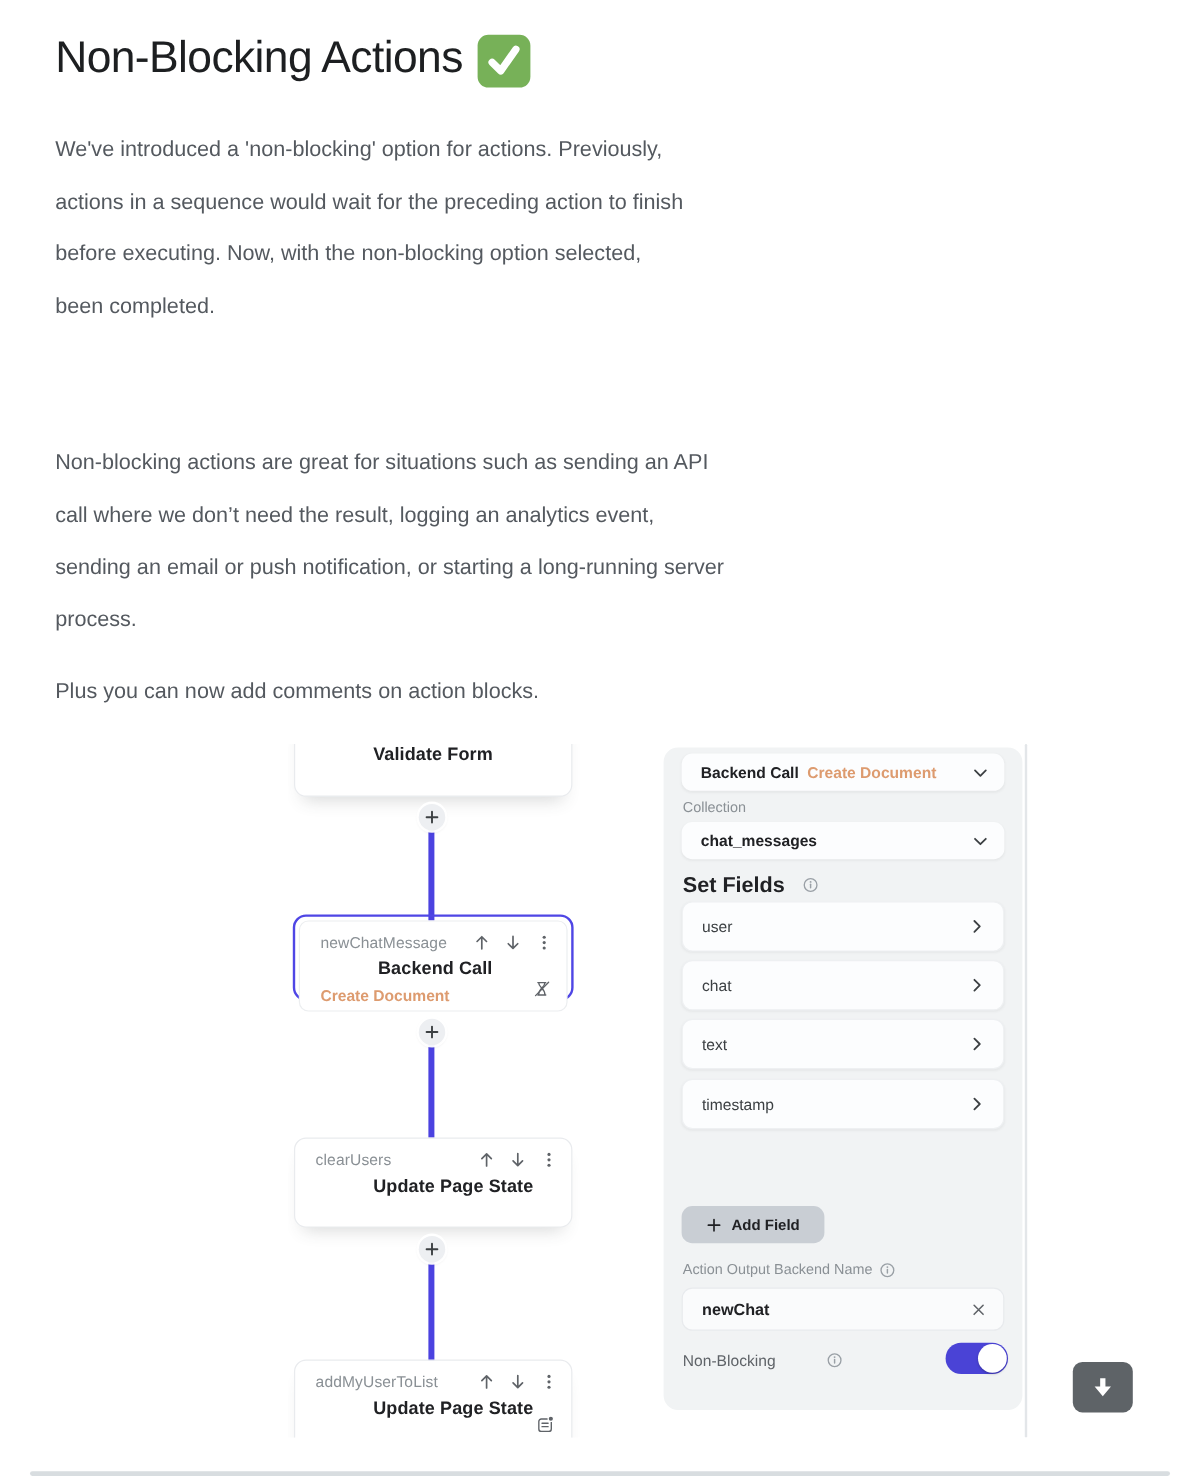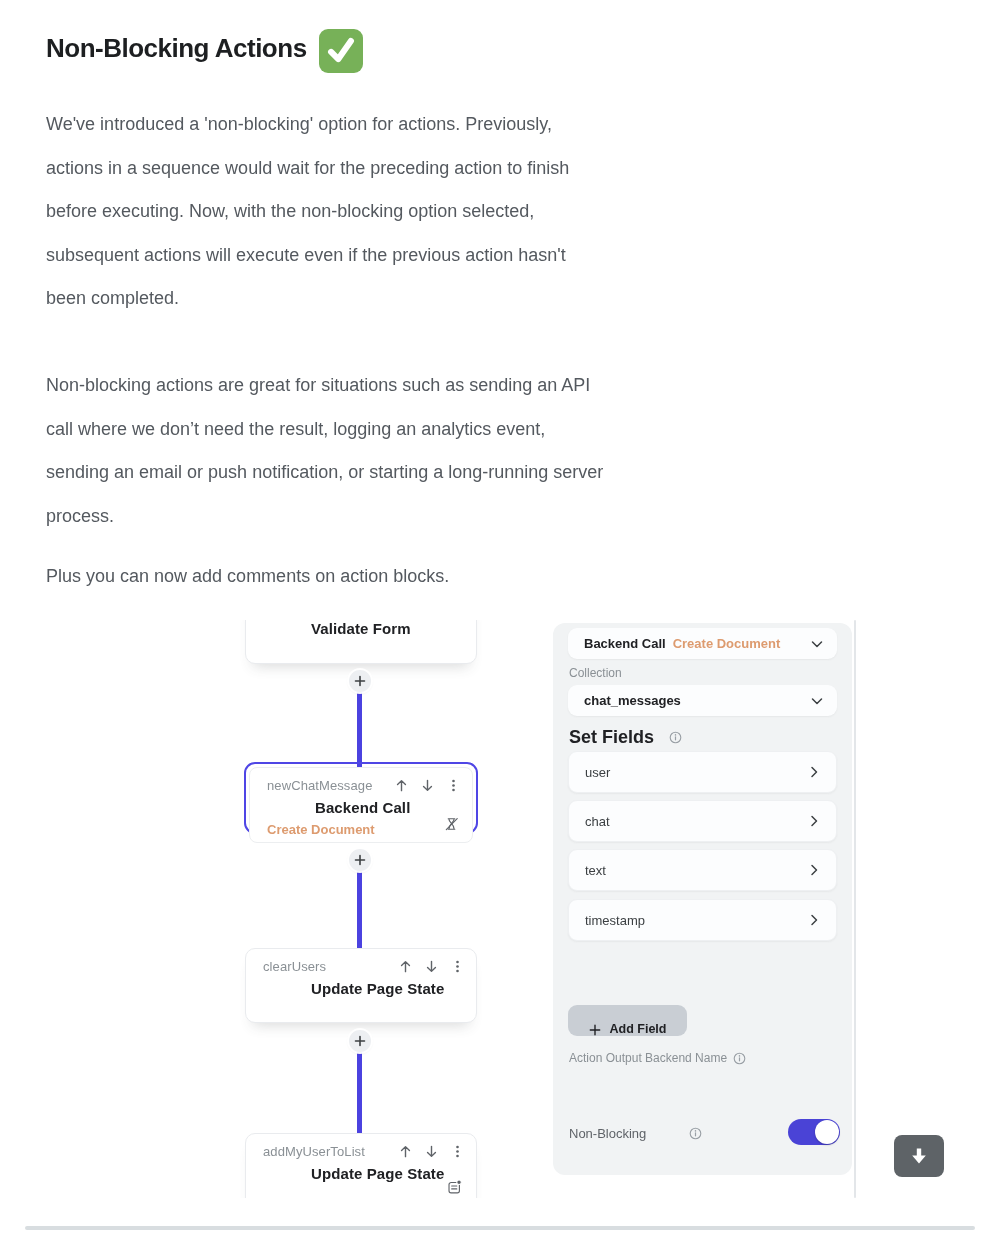--- a/index.html
+++ b/index.html
@@ -6,21 +6,21 @@
   html, body { background: #ffffff; }
   body {
     width: 1000px; height: 1236px;
     position: relative;
     font-family: "Liberation Sans", sans-serif;
     overflow: hidden;
   }
   
   .headline {
     position: absolute; left: 46px; top: 26px;
-    font-size: 26px; font-weight: 700; color: #1d1f21;
+    font-size: 37px; font-weight: 400; color: #1d1f21;
     letter-spacing: -0.5px; white-space: nowrap;
     display: flex; align-items: center; gap: 12px;
   }
   .emoji-check {
     display: inline-block; width: 44px; height: 44px;
     background: #77b158; border-radius: 9px;
     position: relative; transform: translateY(3px);
     flex: 0 0 auto;
   }
   .emoji-check svg { position: absolute; left: 4px; top: 4px; }
@@ -96,21 +96,21 @@
   .panel-label.strong { font-size: 18px; font-weight: 700; color: #202124; gap: 15px; }
   .field-row {
     height: 42px; padding: 0 14px 0 16px;
     border: 1px solid #eef0f2;
   }
   .field-row .field-name { font-size: 13px; color: #3c4043; }
   .field-row .chev { margin-left: auto; display: flex; }
   .add-field-btn {
     position: absolute; left: 15px; top: 382px; width: 119px; height: 31px;
     background: #c9ced4; border-radius: 9px;
-    display: flex; align-items: flex-end; justify-content: center; gap: 9px;
+    display: flex; align-items: center; justify-content: center; gap: 9px;
     font-size: 12.5px; font-weight: 700; color: #202124;
   }
   .var-input {
     position: absolute; left: 15px; top: 450px; width: 269px; height: 36px;
     background: #fafbfc; border: 1px solid #e8eaed; border-radius: 9px;
     display: flex; align-items: center; padding: 0 13px 0 16px;
   }
   .var-input .val { font-size: 13.5px; font-weight: 700; color: #202124; }
   .var-input .clear { margin-left: auto; display: flex; }
   .toggle {
@@ -143,21 +143,20 @@
     <svg width="36" height="36" viewBox="0 0 20 20">
       <polyline points="4.5,10.5 8.5,14.5 15.5,4.5" fill="none" stroke="#ffffff" stroke-width="3.4" stroke-linecap="round" stroke-linejoin="round"></polyline>
     </svg>
   </span>
 </h1>
 
 <div class="para" id="p1">
   <div class="line">We've introduced a 'non-blocking' option for actions. Previously,</div>
   <div class="line">actions in a sequence would wait for the preceding action to finish</div>
   <div class="line">before executing. Now, with the non-blocking option selected,</div>
-  <div class="line">subsequent actions will execute even if the previous action hasn't</div>
   <div class="line">been completed.</div>
 </div>
 
 <div class="para" id="p2">
   <div class="line">Non-blocking actions are great for situations such as sending an API</div>
   <div class="line">call where we don’t need the result, logging an analytics event,</div>
   <div class="line">sending an email or push notification, or starting a long-running server</div>
   <div class="line">process.</div>
 </div>
 
@@ -355,20 +354,28 @@
 
     <div class="panel-label" style="top:428px;">
       <span>Action Output Backend Name</span>
       <svg width="13" height="13" viewBox="0 0 14 14">
           <circle cx="7" cy="7" r="5.7" fill="none" stroke="#9aa0a6" stroke-width="1.2"></circle>
           <path d="M7 6.3v3.2" stroke="#9aa0a6" stroke-width="1.3" stroke-linecap="round"></path>
           <circle cx="7" cy="4.2" r="0.85" fill="#9aa0a6"></circle>
         </svg>
     </div>
 
+    <div class="var-input">
+      <span class="val">newChat</span>
+      <span class="clear">
+        <svg width="15" height="15" viewBox="0 0 16 16">
+            <path d="M4 4l8 8M12 4l-8 8" stroke="#5f6368" stroke-width="1.4" stroke-linecap="round"></path>
+          </svg>
+      </span>
+    </div>
 
     <div class="panel-label" style="top:503px;color:#5f6368;font-size:13px;gap:43px;">
       <span>Non-Blocking</span>
       <svg width="13" height="13" viewBox="0 0 14 14">
           <circle cx="7" cy="7" r="5.7" fill="none" stroke="#9aa0a6" stroke-width="1.2"></circle>
           <path d="M7 6.3v3.2" stroke="#9aa0a6" stroke-width="1.3" stroke-linecap="round"></path>
           <circle cx="7" cy="4.2" r="0.85" fill="#9aa0a6"></circle>
         </svg>
     </div>
 

